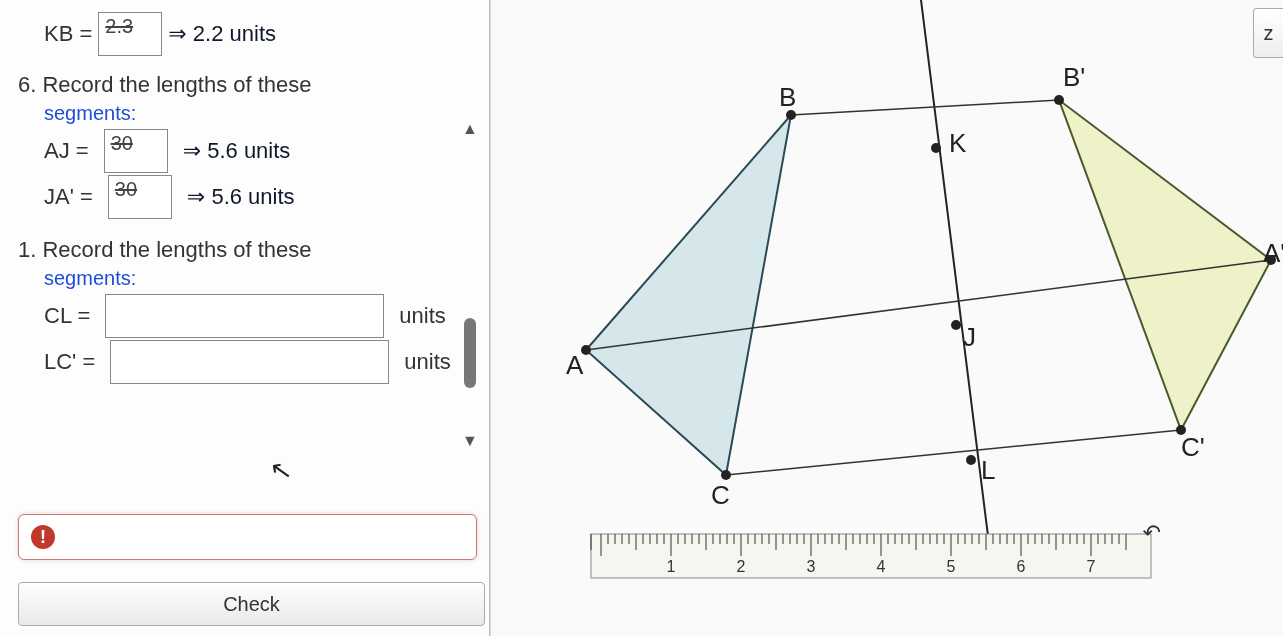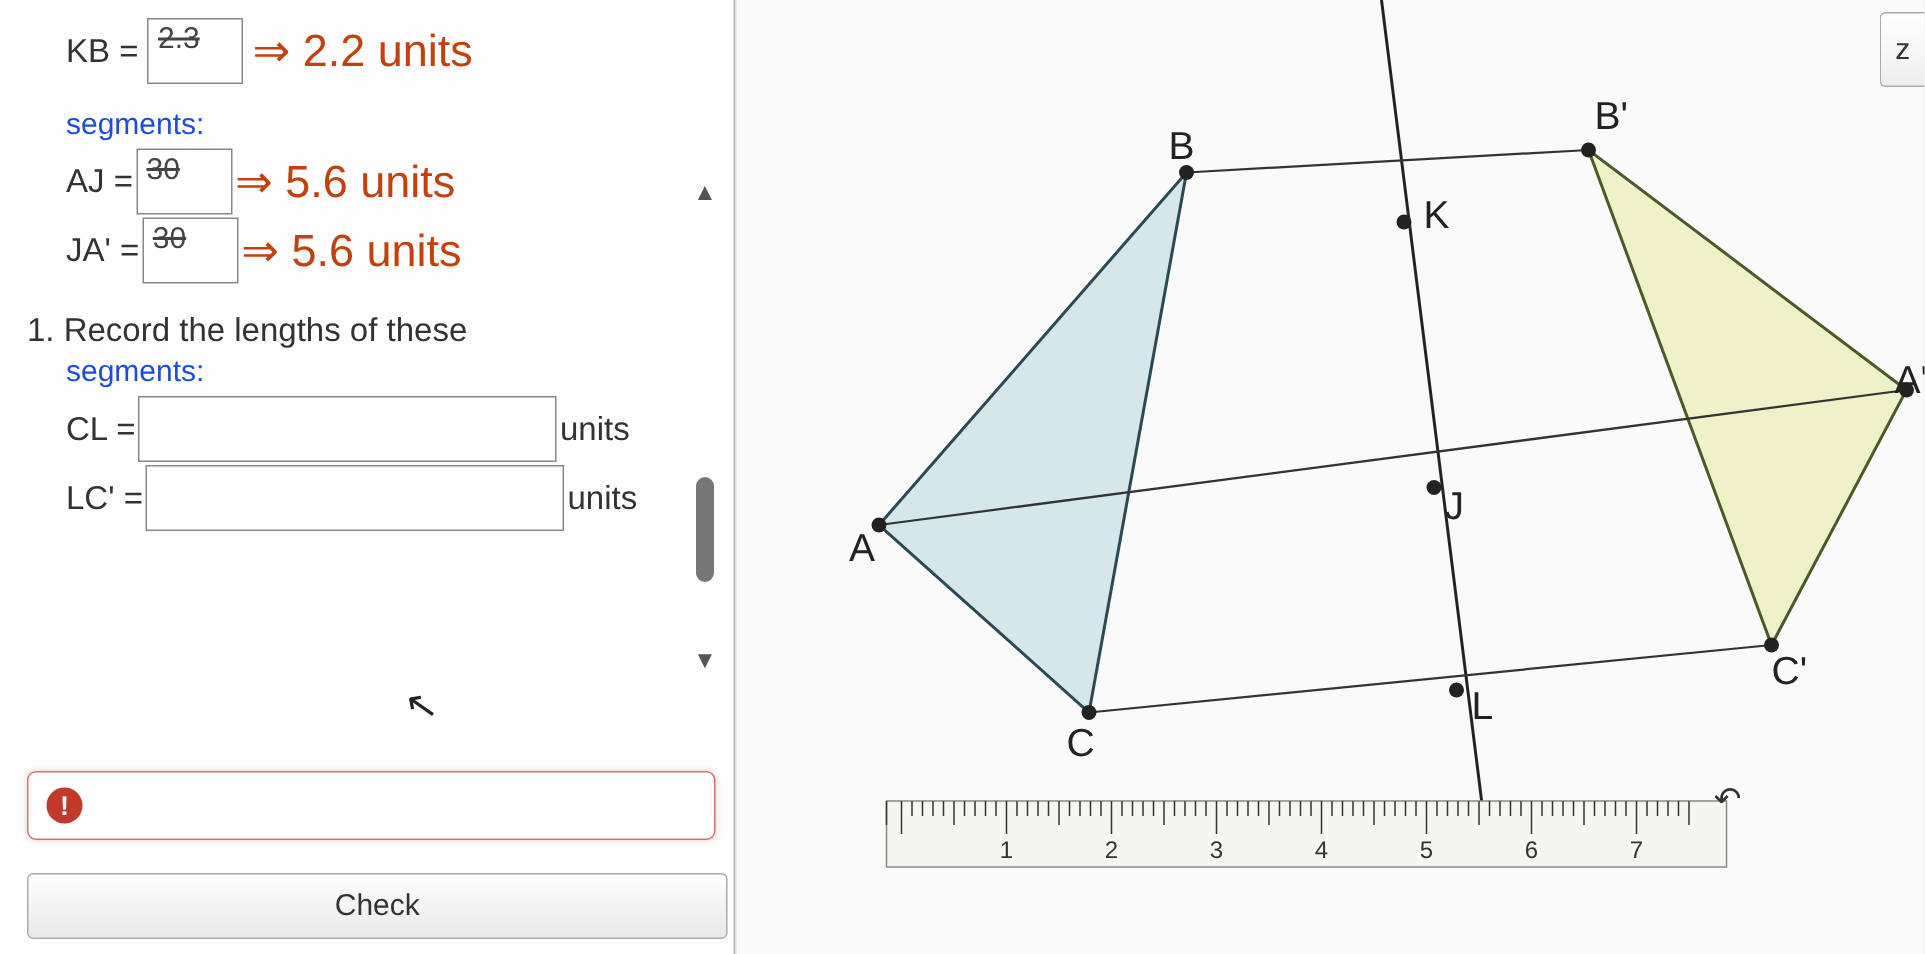--- a/index.html
+++ b/index.html
@@ -69,24 +69,24 @@
     color: #1d4ed8;
     margin-left: 26px;
     margin-bottom: 4px;
   }
   .seg-line {
     font-size: 22px;
     color: #333;
     margin-left: 26px;
     display: flex;
     align-items: center;
-    gap: 2px;
+    gap: 15px;
     margin-top: 2px;
   }
-  .ans-green { color: #c2410c; font-size:30px; }
+  .ans-green { color: #0f172a; font-size:22px; }
   .step7 { margin-top: 18px; }
   .scroll-col {
     position: absolute;
     right: 8px;
     top: 120px;
     width: 22px;
     height: 330px;
     display: flex;
     flex-direction: column;
     align-items: center;
@@ -188,20 +188,21 @@
 <div class="main">
 
   <div class="left-panel">
 
     <div class="row-kb">
       <span>KB =</span>
       <span class="inp strike">2.3</span>
       <span class="ans-green">⇒ 2.2 units</span>
     </div>
 
+    <div class="step-num">6. Record the lengths of these</div>
     <div class="step-body">segments:</div>
     <div class="seg-line">
       <span>AJ =</span>
       <span class="inp strike">30</span>
       <span class="ans-green">⇒ 5.6 units</span>
     </div>
     <div class="seg-line">
       <span>JA' =</span>
       <span class="inp strike">30</span>
       <span class="ans-green">⇒ 5.6 units</span>

